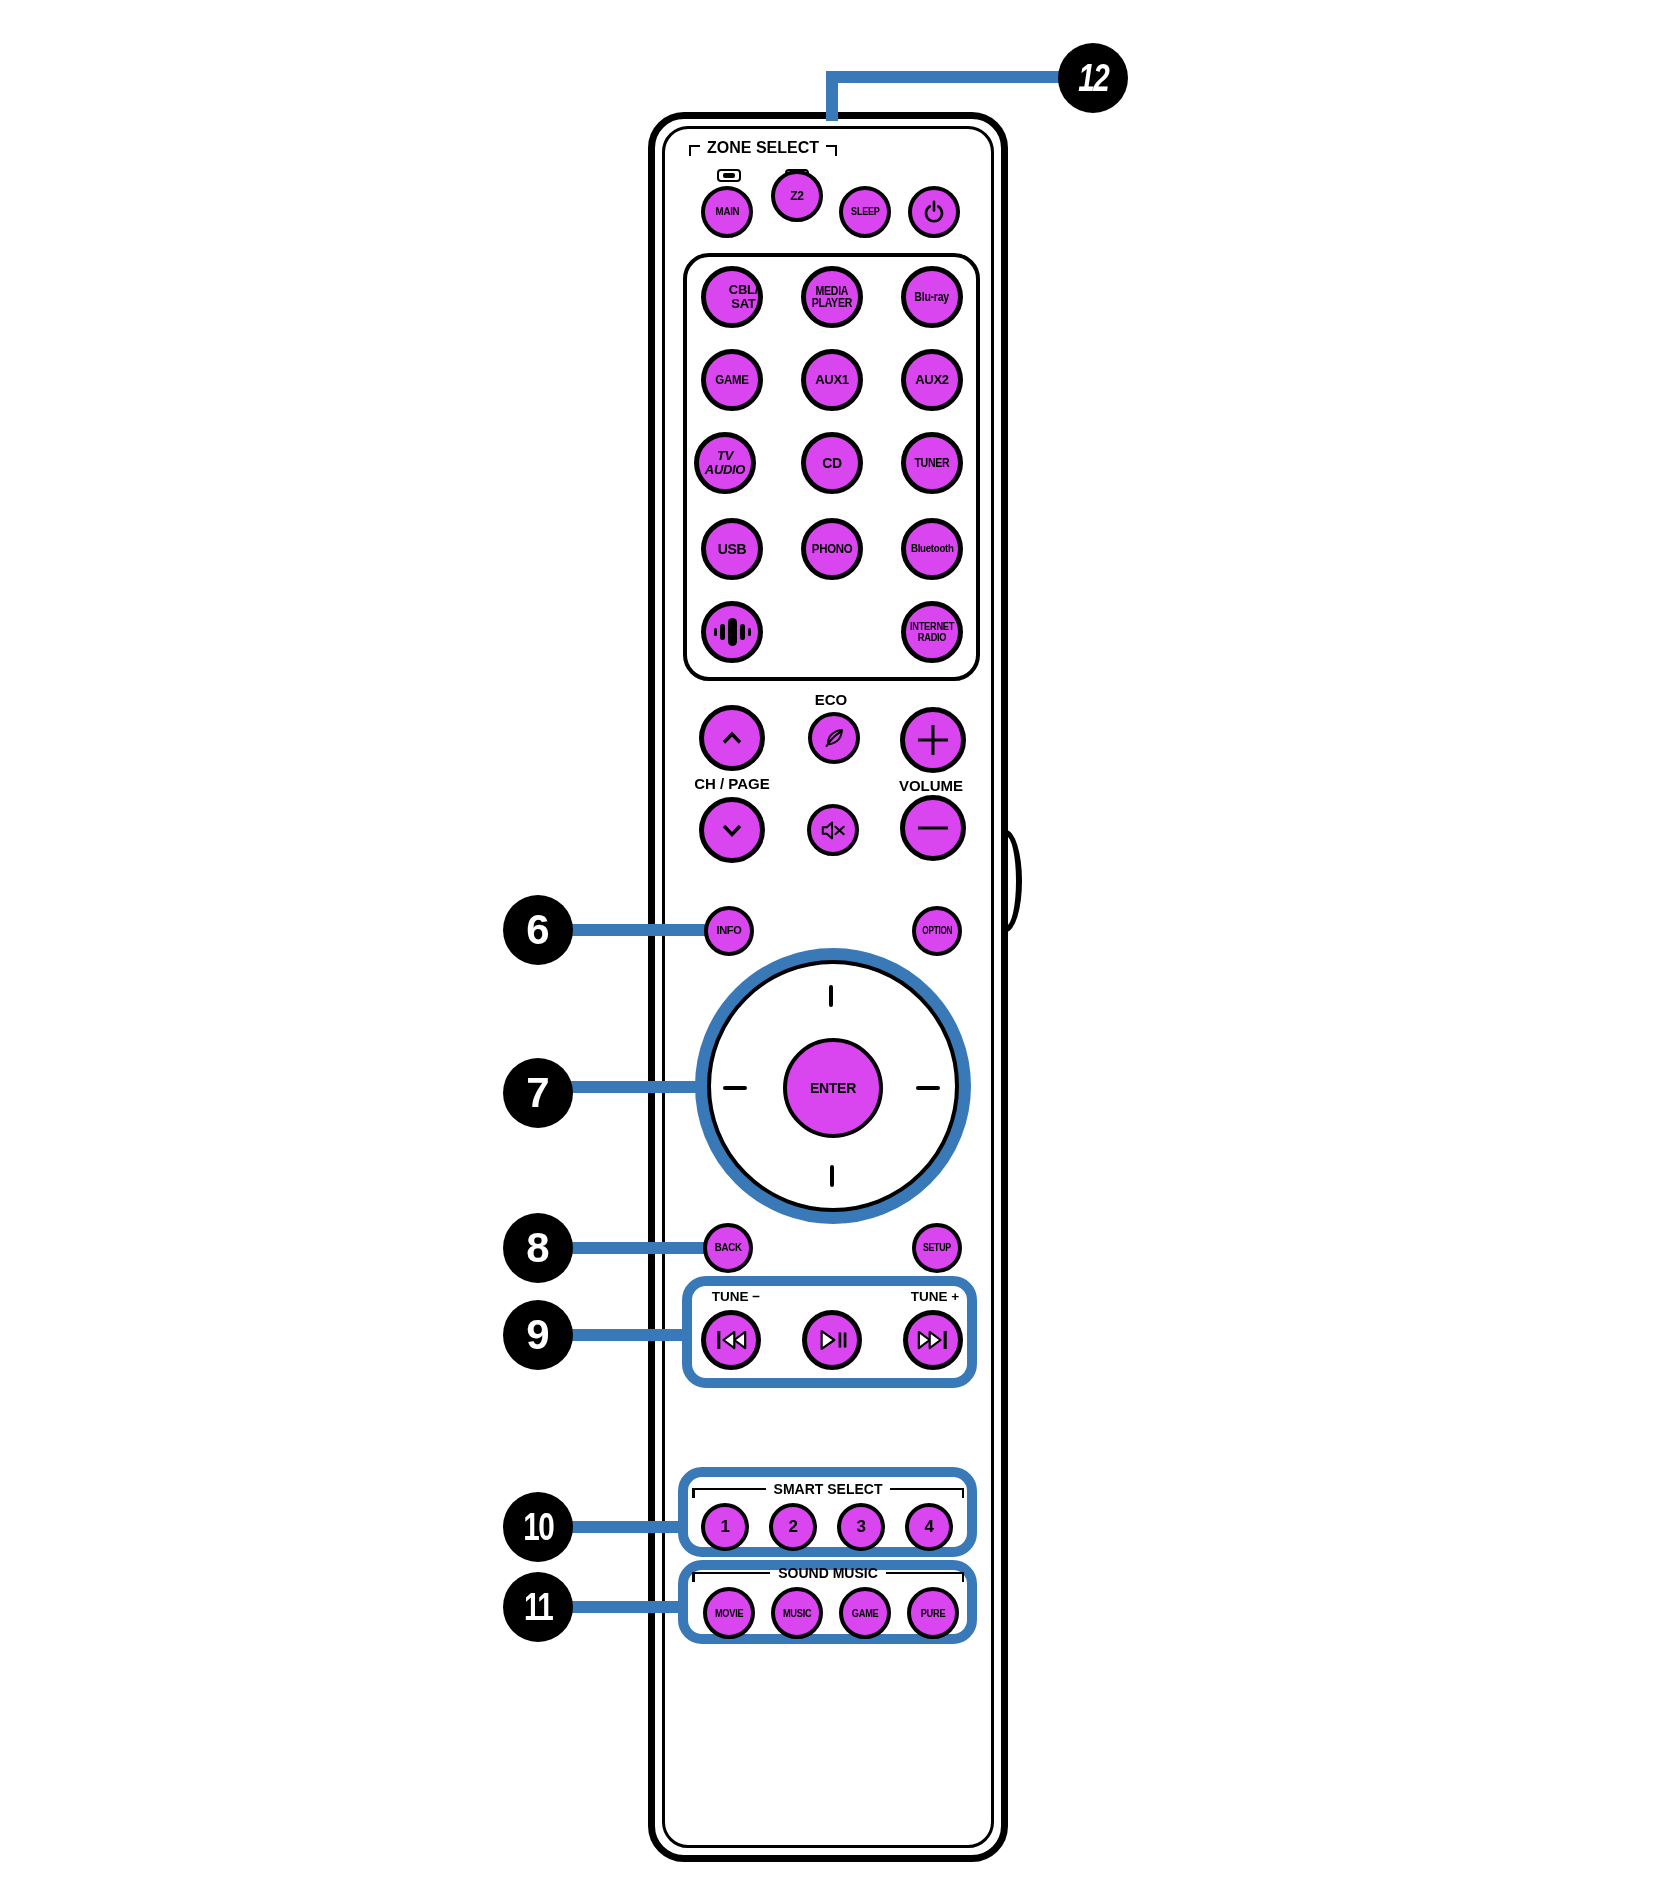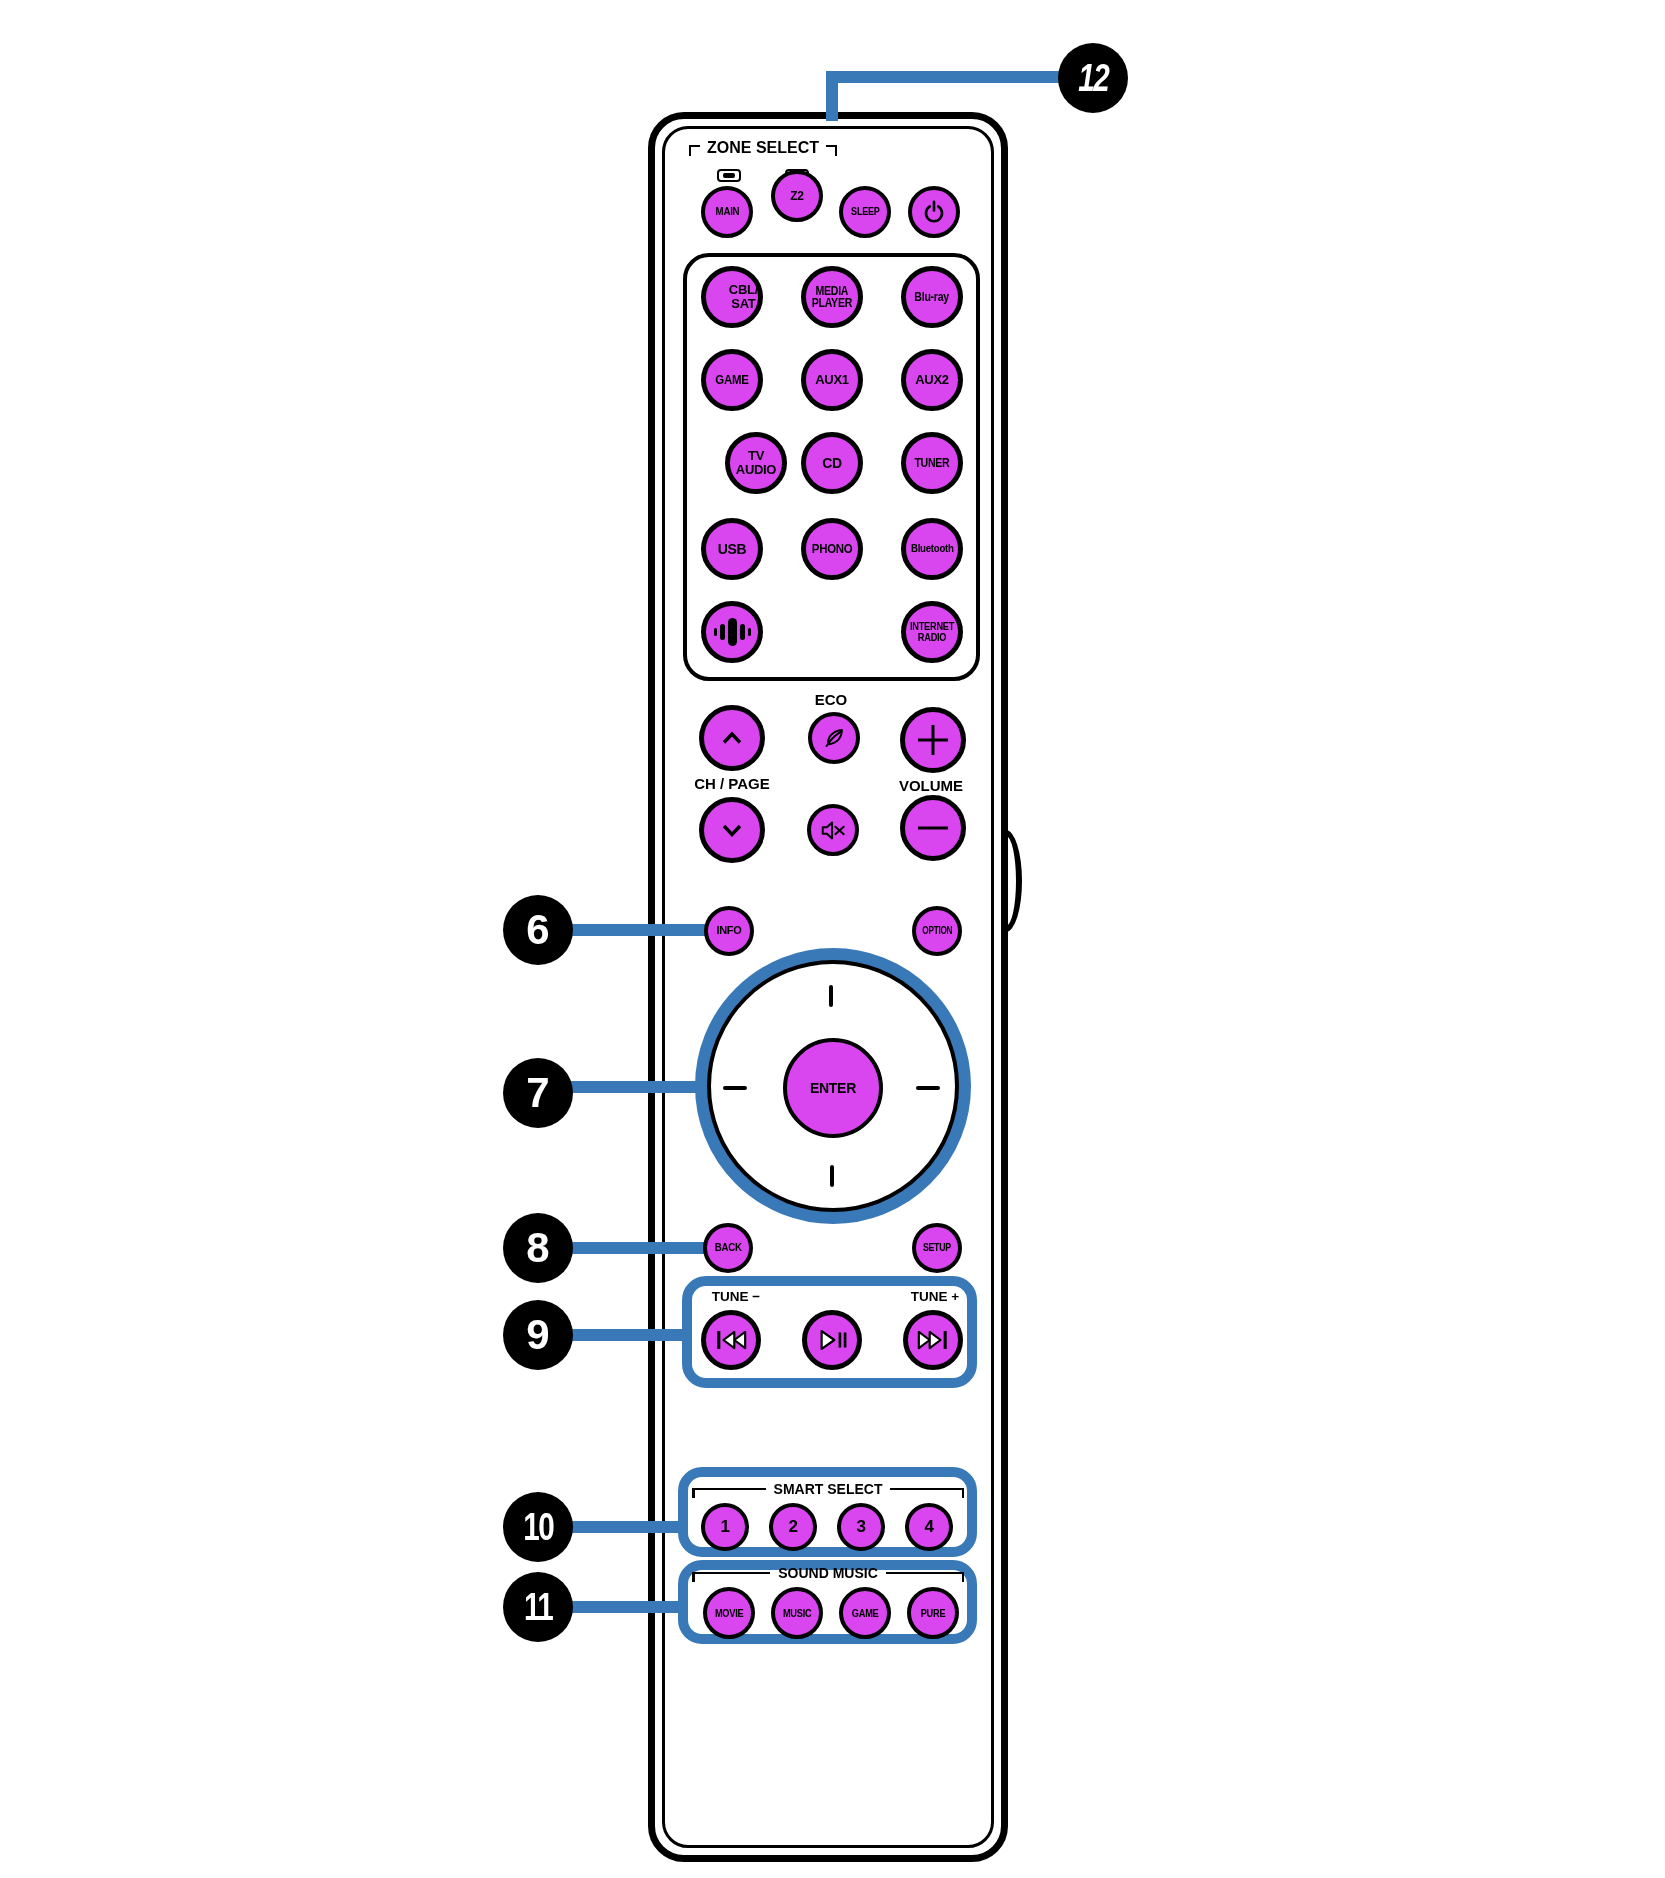--- a/index.html
+++ b/index.html
@@ -106,21 +106,21 @@
   <div class="c btn b62 f12" style="left:901px;top:266px;">
     <span class="cond">Blu-ray</span></div>
 
   <div class="c btn b62 f13" style="left:701px;top:349px;">
     <span class="cond">GAME</span></div>
   <div class="c btn b62 f13" style="left:801px;top:349px;">
     <span>AUX1</span></div>
   <div class="c btn b62 f13" style="left:901px;top:349px;">
     <span>AUX2</span></div>
 
-  <div class="c btn b62 f13" style="left:725px;top:432px;">
+  <div class="c btn b62 f13" style="left:694px;top:432px;font-style:italic;">
     <span>TV
 AUDIO</span></div>
   <div class="c btn b62 f14" style="left:801px;top:432px;">
     <span>CD</span></div>
   <div class="c btn b62 f12" style="left:901px;top:432px;">
     <span class="cond">TUNER</span></div>
 
   <div class="c btn b62 f14" style="left:701px;top:518px;">
     <span>USB</span></div>
   <div class="c btn b62 f13" style="left:801px;top:518px;">

